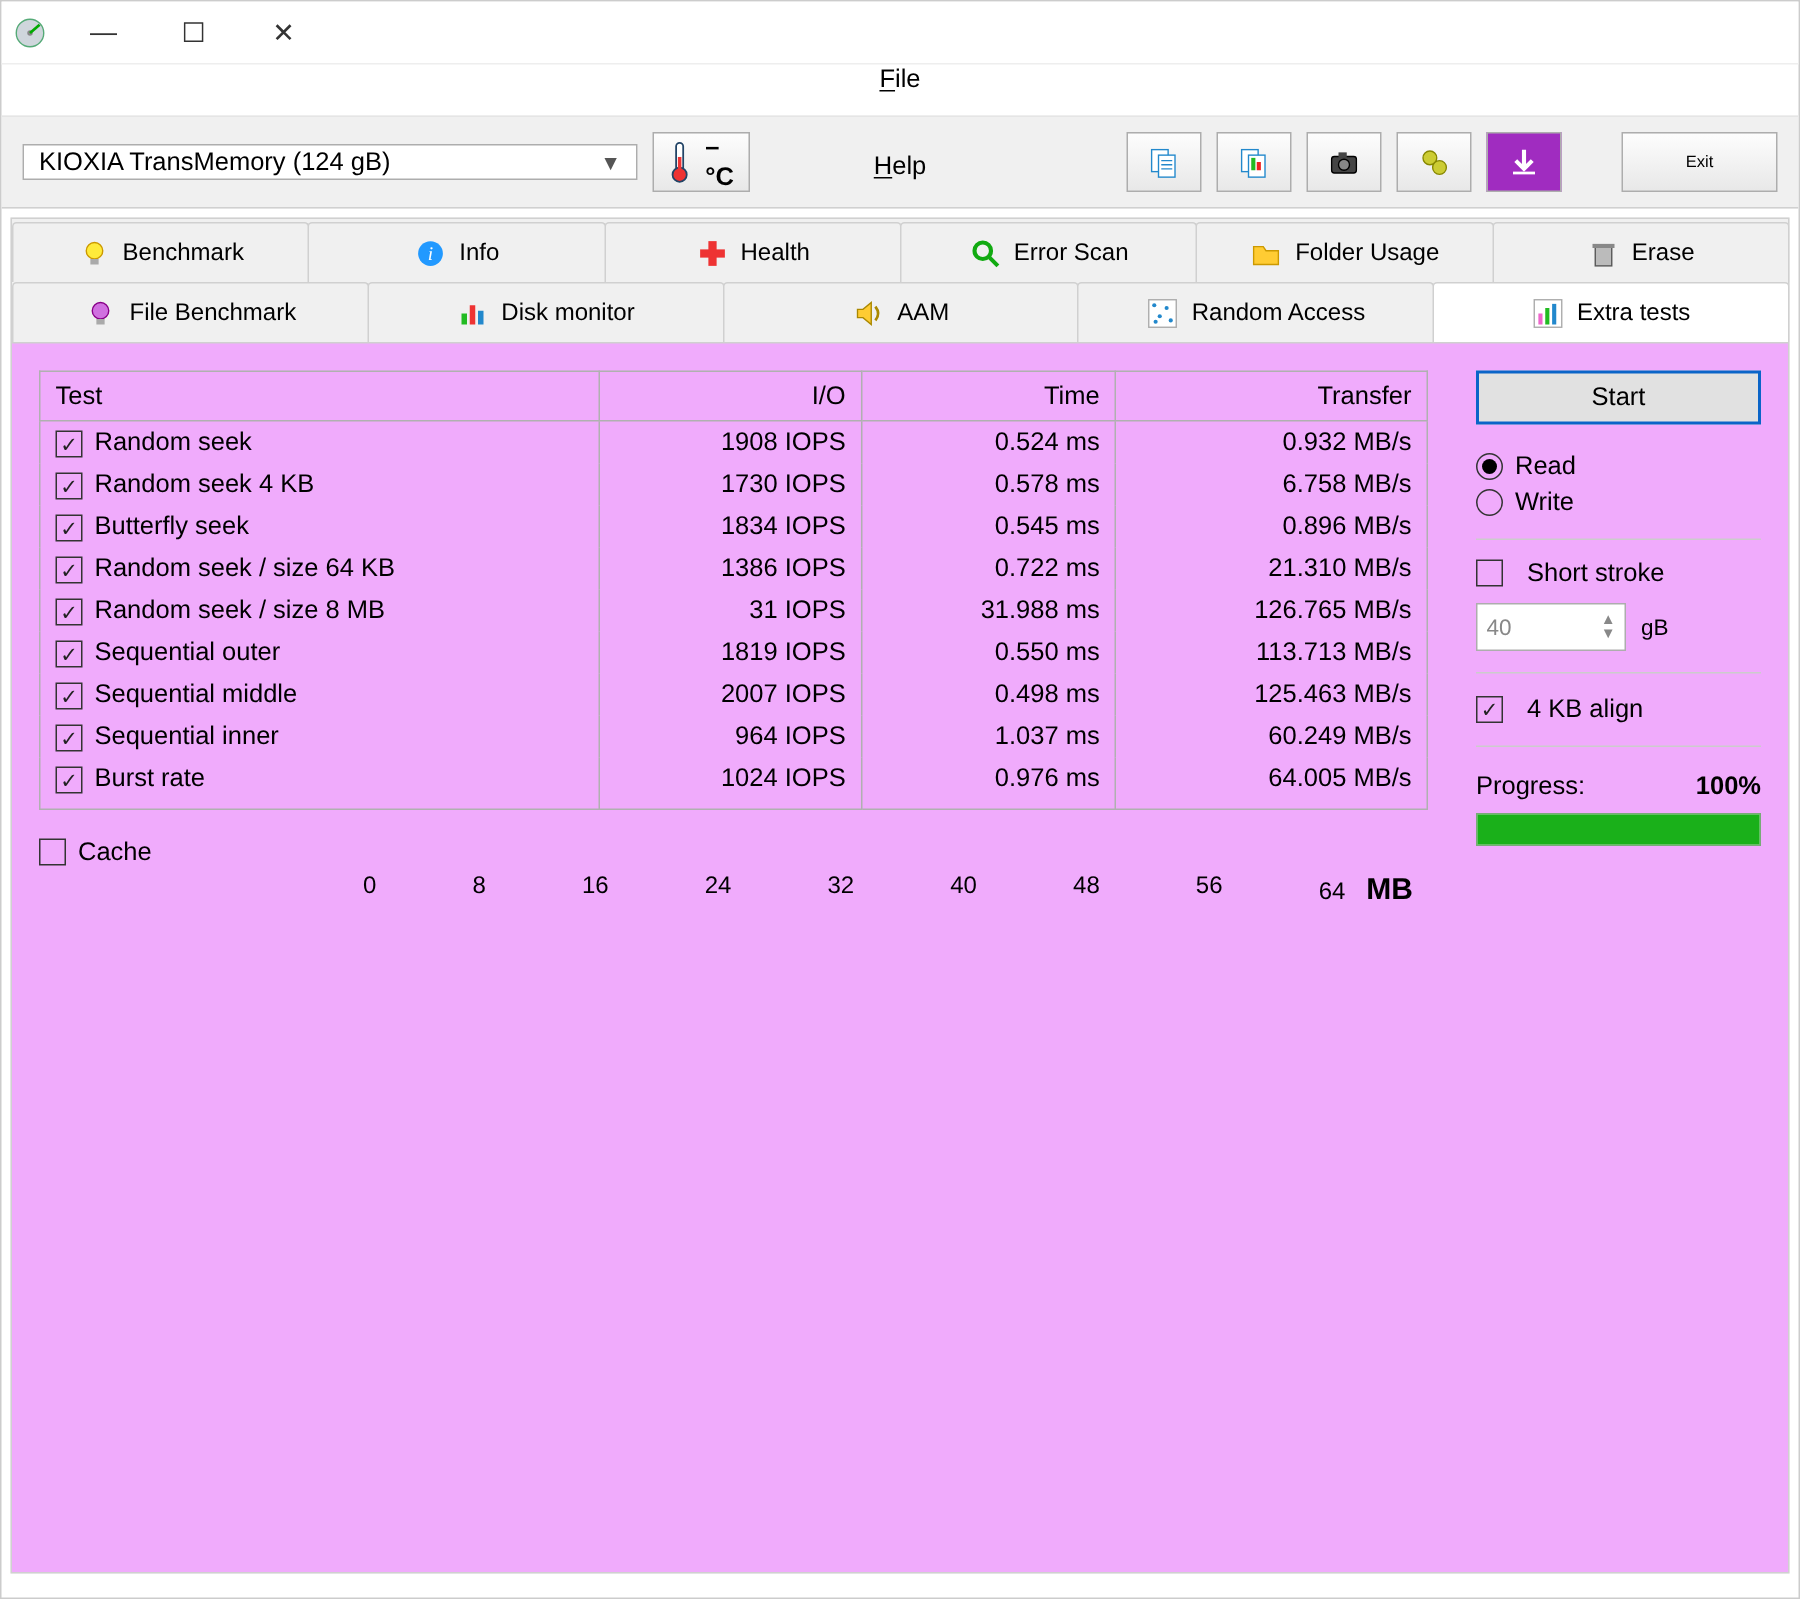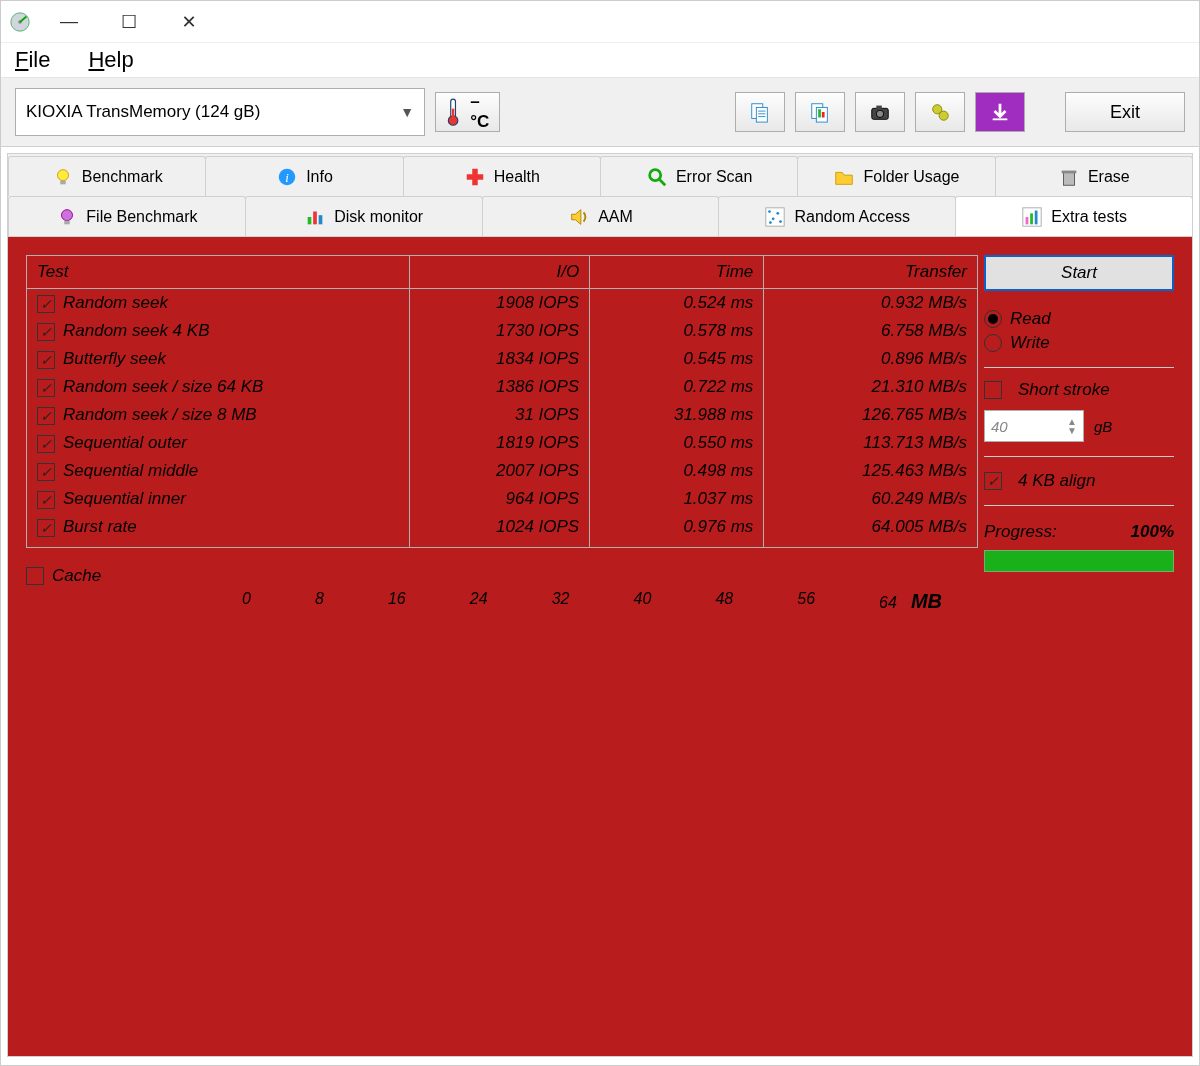--- a/index.html
+++ b/index.html
@@ -27,72 +27,73 @@
   .titlebar .title { font-size: 18px; flex:1; }
   .winbtns { display:flex; height:100%; }
   .winbtn { width:60px; display:flex; align-items:center; justify-content:center; font-size:18px; color:#333; }
   
   .menubar {
     height: 34px;
     display:flex;
     align-items:center;
     gap: 38px;
     padding: 0 14px;
-    font-size:22px;
+    font-size:17px;
+    flex-direction:column;
   }
   .menubar .mitem span { text-decoration: underline; text-underline-offset:2px; }
   
   .toolbar {
     border-top:1px solid #e5e5e5;
     border-bottom:1px solid #d0d0d0;
     background: #f0f0f0;
     padding: 10px 14px;
     display:flex;
     align-items:center;
     gap: 10px;
   }
   .drive-select {
-    width: 410px; height: 48px;
+    width: 410px; height: 24px;
     border:1px solid #adadad;
     background:#fff;
     display:flex; align-items:center; justify-content:space-between;
     padding: 0 10px;
     font-size: 17px;
   }
   .drive-select .chev { color:#555; font-size:14px; }
   .tbtn {
     width:50px; height:40px;
     border:1px solid #adadad;
     background: linear-gradient(#fdfdfd,#e8e8e8);
     display:flex; align-items:center; justify-content:center;
   }
   .temp { display:flex; align-items:center; gap:6px; font-size:17px; font-weight:600; margin-left:4px;}
   .spacer { flex:1; }
   .exitbtn {
-    width:120px; height:40px; border:1px solid #adadad; background:linear-gradient(#fdfdfd,#e8e8e8);
-    display:flex; align-items:center; justify-content:center; font-size:18px;
+    width:104px; height:40px; border:1px solid #adadad; background:linear-gradient(#fdfdfd,#e8e8e8);
+    display:flex; align-items:center; justify-content:center; font-size:11px;
   }
   
   .tabs-outer { border:1px solid #d0d0d0; margin:6px; background:#f0f0f0; padding-top:2px; }
   .tabsrow { display:flex; }
   .tab {
     display:flex; align-items:center; gap:8px;
     height:40px; padding:0 14px;
     border:1px solid #d0d0d0; border-bottom:none;
     background:#f0f0f0;
     font-size:16px;
     border-radius:3px 3px 0 0;
     margin-right:-1px;
     flex:1;
     justify-content:center;
   }
   .tab.active { background:#fff; position:relative; z-index:2; }
   .tabbody {
-    background:#b91c1c; border-top:1px solid #d0d0d0; padding:18px; min-height:820px;
-    display:flex; gap:6px;font-style:italic;
+    background:#f0abfc; border-top:1px solid #d0d0d0; padding:18px; min-height:820px;
+    display:flex; gap:32px;
   }
   .leftcol { flex:1; }
   .rightcol { width:190px; }
   
   table.tests { width:100%; border:1px solid #b0b0b0; border-collapse:collapse; font-size:17px;}
   table.tests th { text-align:left; font-weight:400; padding:6px 10px; border:1px solid #b0b0b0;}
   table.tests th.r, table.tests td.r { text-align:right;padding-left:22px; }
   table.tests td { padding:4px 10px; border-left:1px solid #b0b0b0; border-right:1px solid #b0b0b0; }
   table.tests tr:last-child td { border-bottom:1px solid #b0b0b0; padding-bottom:10px; }
   .chk { display:inline-flex; width:18px; height:18px; border:1px solid #333; align-items:center; justify-content:center; margin-right:8px; font-size:14px; color:#222; vertical-align:middle;}

